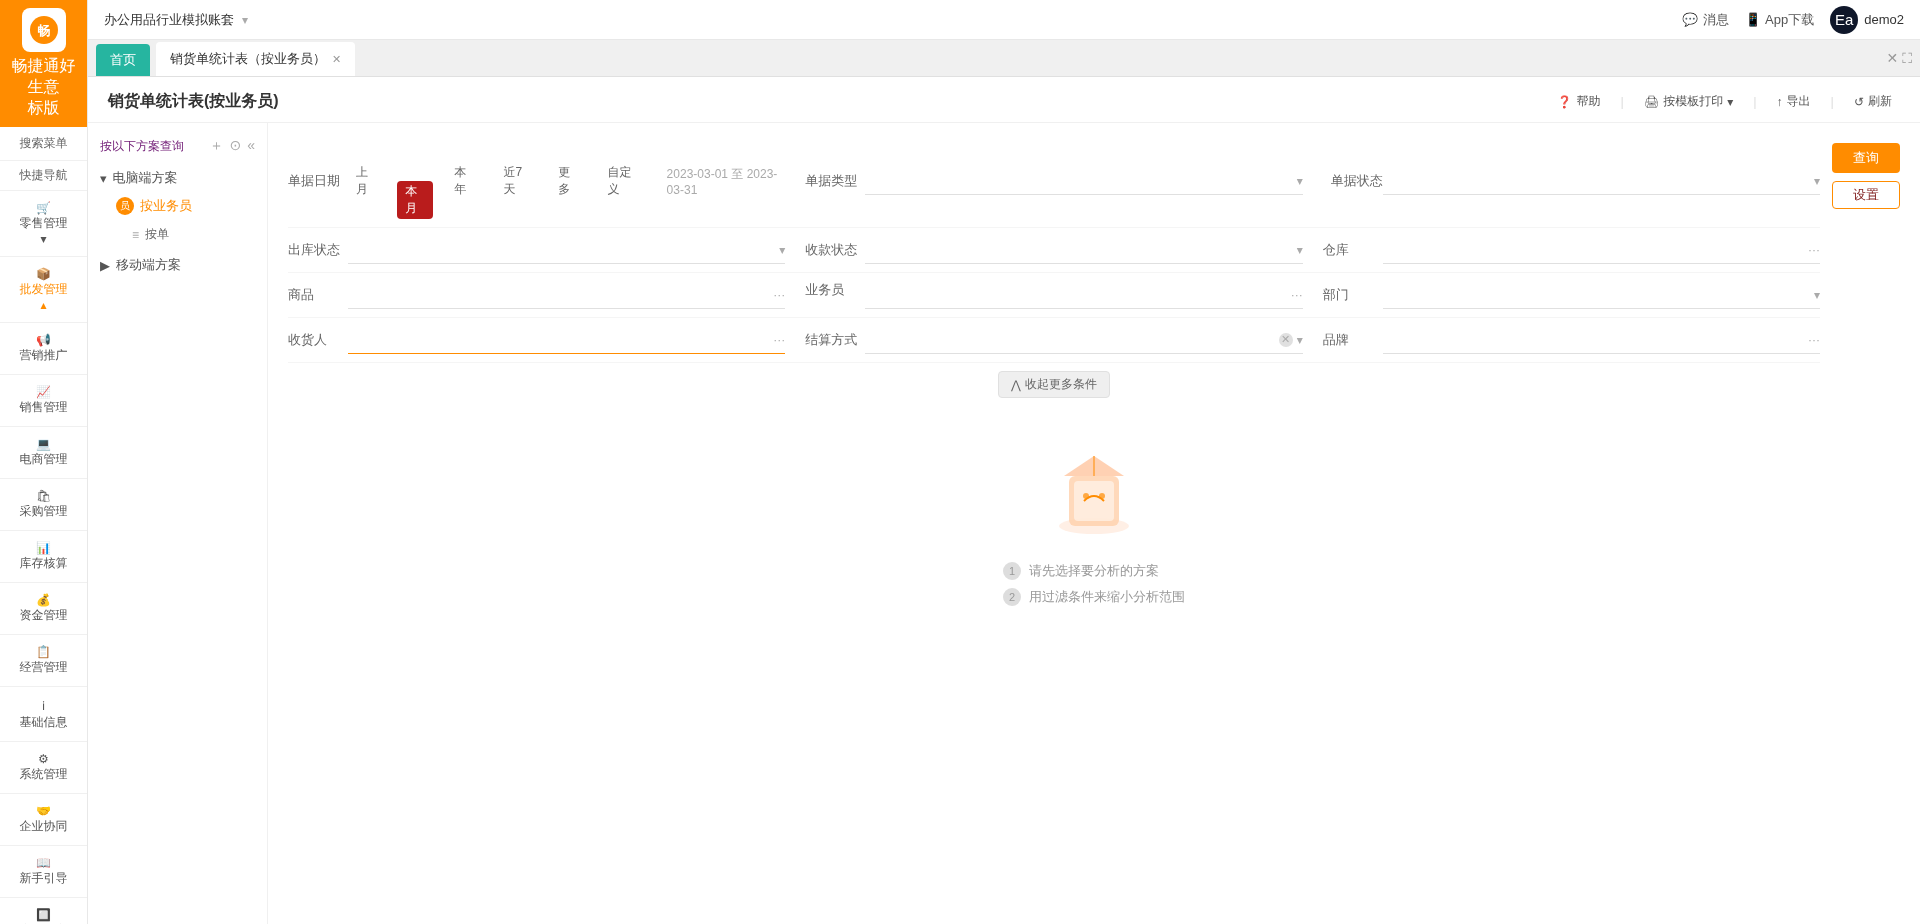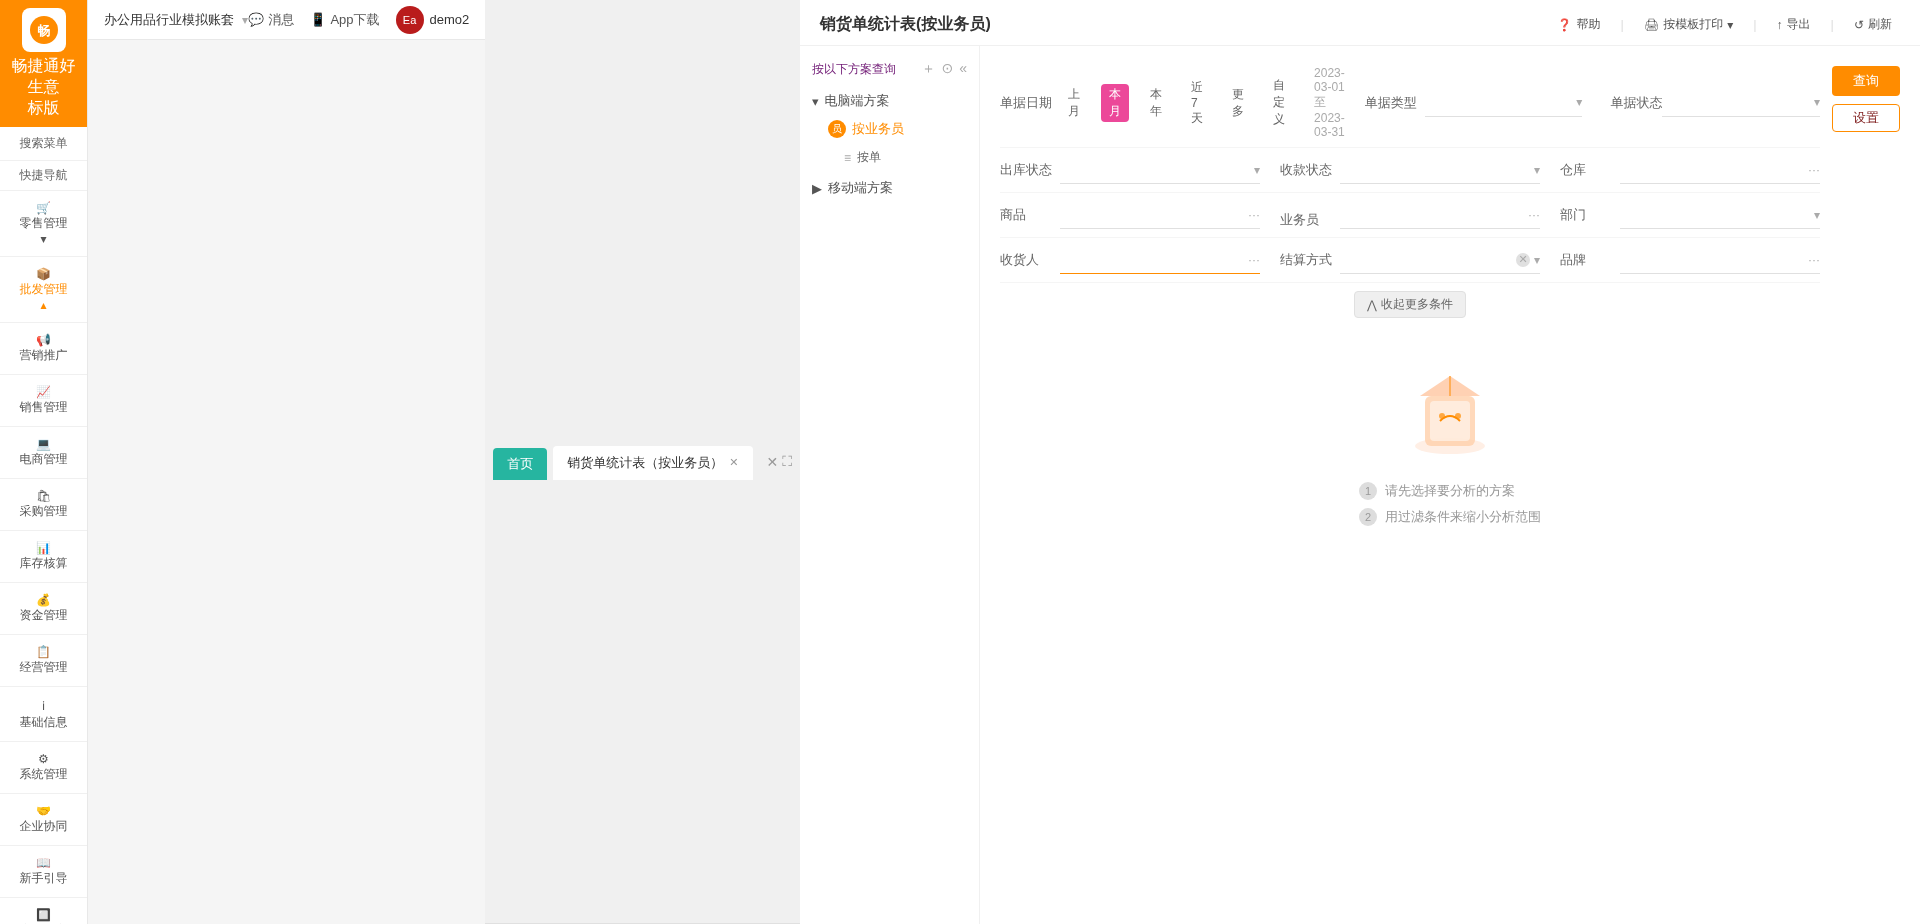--- a/index.html
+++ b/index.html
@@ -10,31 +10,31 @@
     .sidebar-logo { width: 100%; background: #ff8c00; padding: 8px 4px; display: flex; flex-direction: column; align-items: center; cursor: pointer; }
     .sidebar-logo-icon { width: 44px; height: 44px; background: #fff; border-radius: 8px; display: flex; align-items: center; justify-content: center; margin-bottom: 4px; }
     .sidebar-logo-icon svg { width: 32px; height: 32px; }
     .sidebar-logo-text { color: #fff; font-size: 16px; text-align: center; }
     .sidebar-search { width: 100%; padding: 8px 4px; text-align: center; font-size: 12px; color: #666; cursor: pointer; border-bottom: 1px solid #f0f0f0; }
     .sidebar-nav-label { width: 100%; padding: 6px 4px; text-align: center; font-size: 12px; color: #666; cursor: pointer; border-bottom: 1px solid #f0f0f0; }
     .sidebar-item { width: 100%; padding: 10px 4px; text-align: center; font-size: 12px; color: #555; cursor: pointer; border-bottom: 1px solid #f0f0f0; display: flex; flex-direction: column; align-items: center; }
     .sidebar-item.active { color: #ff8c00; }
 
     
-    .main { flex: 1; display: flex; flex-direction: row; overflow: hidden; }
+    .main { flex: 1; display: flex; flex-direction: column; overflow: hidden; }
 
     
     .topbar { background: #fff; height: 40px; display: flex; align-items: center; justify-content: space-between; padding: 0 16px; border-bottom: 1px solid #e8e8e8; flex-shrink: 0; }
     .topbar-left { display: flex; align-items: center; gap: 8px; }
     .topbar-title { font-size: 13px; color: #333; }
     .topbar-dropdown { font-size: 12px; color: #aaa; cursor: pointer; }
     .topbar-right { display: flex; align-items: center; gap: 16px; }
     .topbar-action { display: flex; align-items: center; gap: 4px; font-size: 13px; color: #555; cursor: pointer; }
     .topbar-user { display: flex; align-items: center; gap: 6px; cursor: pointer; }
-    .topbar-avatar { width: 28px; height: 28px; border-radius: 50%; background: #b91c1c; display: flex; align-items: center; justify-content: center; color: #fff; font-size: 11px; overflow: hidden; }
+    .topbar-avatar { width: 28px; height: 28px; border-radius: 50%; background: #0f172a; display: flex; align-items: center; justify-content: center; color: #fff; font-size: 15px; overflow: hidden; }
     .topbar-username { font-size: 13px; color: #333; }
     .tab { height: 30px; padding: 16px 14px; display: flex; align-items: center; gap: 6px; font-size: 13px; cursor: pointer; border-radius: 4px 4px 0 0; background: #e0e0e0; color: #666; margin-right: 6px; }
     .tab.active { background: #fff; color: #333; height: 34px; }
     .tab.home { background: #26b5a0; color: #fff; height: 30px; }
     .tab-close { font-size: 11px; color: #999; cursor: pointer; }
 
     
     .page-content { flex: 1; background: #fff; display: flex; flex-direction: column; overflow: hidden; }
 
     
@@ -65,21 +65,21 @@
     .right-panel { flex: 1; padding: 12px 20px; overflow-y: auto; }
     .filter-label { font-size: 13px; color: #666; width: 60px; flex-shrink: 0; white-space: nowrap; }
     .filter-input { flex: 1; display: flex; align-items: center; border-bottom: 1px solid #e0e0e0; padding: 4px 0; min-height: 28px; position: relative; }
     .filter-input.orange-border { border-bottom-color: #ff8c00; }
     .filter-value { font-size: 13px; color: #333; flex: 1; }
     .filter-value.placeholder { color: #bbb; }
     .filter-dropdown { color: #aaa; cursor: pointer; font-size: 12px; margin-left: 4px; }
     .filter-more { color: #aaa; cursor: pointer; font-size: 12px; margin-left: 4px; }
     .filter-clear { color: #aaa; cursor: pointer; font-size: 11px; background: #e0e0e0; border-radius: 50%; width: 14px; height: 14px; display: flex; align-items: center; justify-content: center; margin-left: 4px; }
     .date-btn { padding: 2px 8px; font-size: 12px; color: #666; cursor: pointer; border-radius: 2px; }
-    .date-btn.active { background: #ec4899; color: #fff; border-radius: 4px; }
+    .date-btn.active { background: #b91c1c; color: #fff; border-radius: 4px; margin-top: 38px; }
     .date-range { font-size: 12px; color: #aaa; margin-left: 8px; }
 
     
     .collapse-bar { display: flex; justify-content: center; padding: 8px 0; }
     .collapse-btn { display: flex; align-items: center; gap: 4px; font-size: 12px; color: #666; cursor: pointer; padding: 4px 12px; border: 1px solid #e0e0e0; border-radius: 4px; }
     .btn-query { background: #ff8c00; color: #fff; border: none; padding: 6px 20px; border-radius: 4px; font-size: 13px; cursor: pointer; }
     .btn-set { background: #fff; color: #7f1d1d; border: 1px solid #ff8c00; padding: 4px 20px; border-radius: 4px; font-size: 13px; cursor: pointer; }
 
     
     .filter-area { display: flex; gap: 0; }
@@ -344,21 +344,21 @@
             </div>
 
             <div style="display:flex; align-items:center; padding: 8px 0; border-bottom: 1px solid #f5f5f5;">
               <div style="display:flex; align-items:center; flex:1;">
                 <span class="filter-label">商品</span>
                 <div class="filter-input" style="flex:1;">
                   <span class="filter-value placeholder"></span>
                   <span class="filter-more">···</span>
                 </div>
               </div>
-              <div style="display:flex; align-items:flex-end; flex:1; padding-left: 20px;">
+              <div style="display:flex; align-items:flex-start; flex:1; padding-left: 20px;">
                 <span class="filter-label">业务员</span>
                 <div class="filter-input" style="flex:1;">
                   <span class="filter-value placeholder"></span>
                   <span class="filter-more">···</span>
                 </div>
               </div>
               <div style="display:flex; align-items:center; flex:1; padding-left: 20px;">
                 <span class="filter-label">部门</span>
                 <div class="filter-input" style="flex:1;">
                   <span class="filter-value placeholder"></span>

